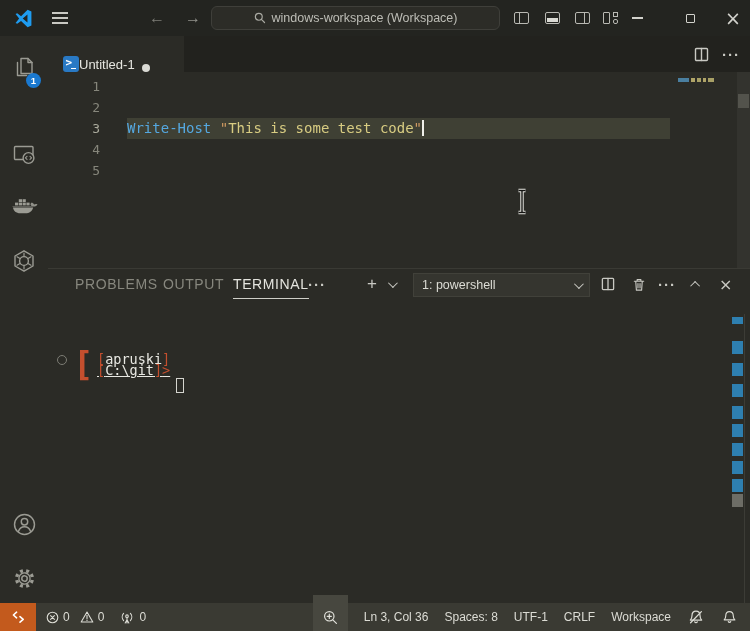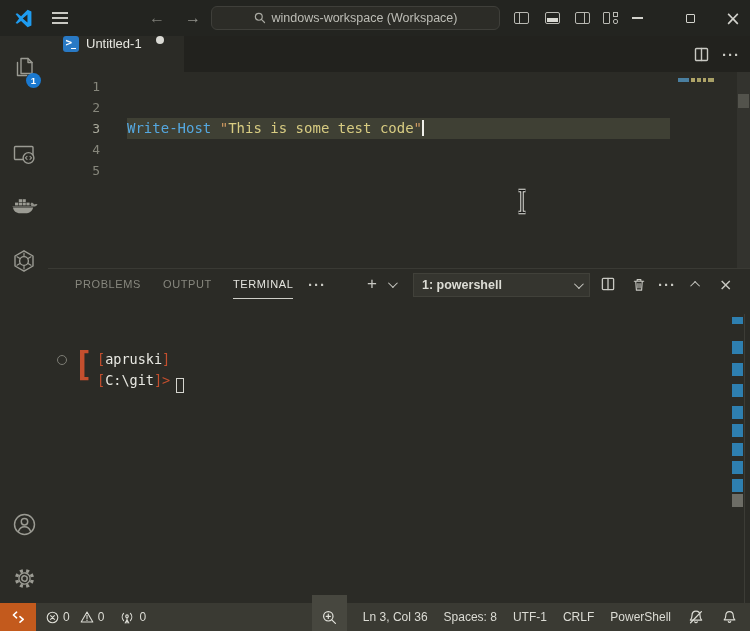--- a/index.html
+++ b/index.html
@@ -40,21 +40,21 @@
 
   
   .activitybar { position:absolute; left:0; top:36px; width:48px; height:567px; background:#2b2b26; }
   .ab-item { position:absolute; left:0; width:48px; height:46px; display:flex; align-items:center; justify-content:center; cursor:pointer; }
   .badge { position:absolute; right:7px; bottom:2px; width:15px; height:15px; border-radius:50%;
     background:#1a79d0; color:#fff; font-size:9.5px; font-weight:bold; display:flex; align-items:center; justify-content:center; }
 
   
   .tabstrip { position:absolute; left:48px; top:36px; width:702px; height:36px; background:#22221e; }
   .tab { position:absolute; left:0; top:0; width:136px; height:36px; background:#2b2b26;
-    display:flex; align-items:flex-start; padding-left:15px; gap:7px; cursor:pointer; }
+    display:flex; align-items:flex-end; padding-left:15px; cursor:pointer; }
   .ps-icon { width:16px; height:16px; background:#2979c4; border-radius:3px; position:relative; flex:none; }
   .ps-icon::before { content:">"; position:absolute; left:2.5px; top:0px; color:#fff; font-weight:bold; font-size:11px; font-family:"DejaVu Sans Mono", monospace; }
   .ps-icon::after { content:""; position:absolute; left:8px; bottom:3px; width:5px; height:1.5px; background:#fff; }
   .tab-label { color:#e6e6e0; font-size:13px; }
   .dirty-dot { width:8px; height:8px; border-radius:50%; background:#dadad4; margin-left:7px; }
   .editor-actions { position:absolute; right:10px; top:0; height:36px; display:flex; align-items:center; gap:13px; }
   .ellipsis { color:#c9c9c3; font-size:15px; font-weight:bold; letter-spacing:1px; cursor:pointer; }
 
   .editor { position:absolute; left:48px; top:72px; width:702px; height:196px; background:#2b2b26; }
   .ln { position:absolute; left:0; width:52px; text-align:right; font-family:"DejaVu Sans Mono", monospace;
@@ -68,30 +68,30 @@
   .tok-string { color:#d8cc82; }
   .caret { display:inline-block; width:2px; height:16px; background:#f0f0ea; vertical-align:-3px; }
   .minimap { position:absolute; left:630px; top:6px; height:4px; display:flex; gap:2px; }
   .minimap i { display:block; height:4px; }
   .scrollbar-zone { position:absolute; left:689px; top:0; width:13px; height:196px; background:rgba(255,255,255,0.04); }
   .scroll-slider { position:absolute; left:690px; top:22px; width:11px; height:14px; background:#53534c; }
 
   
   .panel { position:absolute; left:48px; top:268px; width:702px; height:335px; background:#2b2b26; border-top:1px solid #3a3a34; }
   .panel-bar { position:absolute; left:0; top:0; width:702px; height:32px; }
-  .ptab { position:absolute; top:0; height:30px; display:flex; align-items:center; font-size:11px;
+  .ptab { position:absolute; top:0; height:30px; display:flex; align-items:center; font-size:14px;
     letter-spacing:0.6px; color:#87877e; cursor:pointer; }
   .ptab.active { color:#e4e4de; border-bottom:1.5px solid #cfcfc8;text-align:right; }
   .pbar-ico { position:absolute; top:0; height:30px; display:flex; align-items:center; color:#c9c9c3; cursor:pointer; }
   .plus { font-size:17px; font-weight:normal; }
   .chev { width:7px; height:7px; border-right:1.4px solid #c9c9c3; border-bottom:1.4px solid #c9c9c3; }
   .chev.down { transform:rotate(45deg) translateY(-2px); }
   .chev.up { transform:rotate(-135deg) translateY(-2px); }
   .term-select { position:absolute; left:365px; top:4px; width:177px; height:24px; background:#35352f;
-    border:1px solid #41413a; display:flex; align-items:center; padding:0 8px; font-size:12.5px; color:#dcdcd5; cursor:pointer;font-weight:bold; }
+    border:1px solid #41413a; display:flex; align-items:center; padding:0 8px; font-size:12.5px; color:#dcdcd5; cursor:pointer; }
   .term-select .chev { margin-left:auto; }
   .close-x { font-size:16px; font-family:"DejaVu Sans", sans-serif; }
 
   .terminal-body { position:absolute; left:0; top:32px; width:702px; height:303px;
     font-family:"DejaVu Sans Mono", monospace; font-size:13.5px; line-height:21px; }
   .cmd-circle { position:absolute; left:9px; top:54px; width:10px; height:10px; border:1.6px solid #7c7c74; border-radius:50%; }
   .big-bracket { position:absolute; left:25px; top:44px; font-size:34px; line-height:38px; color:#c44f2e; font-weight:bold; }
   .tline { position:absolute; left:49px; white-space:pre; color:#e8e8e2; }
   .t-red { color:#c44f2e; }
   .hollow-cursor { position:absolute; left:128px; top:77px; width:8px; height:15px; border:1px solid #d5d5cf; }
@@ -297,21 +297,21 @@
       <div class="pbar-ico" style="left:645px;">
           <span class="chev up"></span>
         </div>
       <div class="pbar-ico close-x" style="left:671px;">×</div>
     </div>
 
     <div class="terminal-body">
       <div class="cmd-circle"></div>
       <div class="big-bracket">[</div>
       <div class="tline" style="top:48px;"><span class="t-red">[</span><span>apruski</span><span class="t-red">]</span></div>
-      <div class="tline" style="top:69px;"><span class="t-red">[</span><span>C:\git</span><span class="t-red">]</span><span class="t-red">&gt;</span></div>
+      <div class="tline" style="top:59px;text-decoration:underline;"><span class="t-red">[</span><span>C:\git</span><span class="t-red">]</span><span class="t-red">&gt;</span></div>
       <div class="hollow-cursor"></div>
     </div>
 
     <div class="scroll-markers">
       <i style="top:48px;height:7px;"></i>
         <i style="top:72px;"></i>
         <i style="top:94px;"></i>
         <i style="top:115px;"></i>
       <i style="top:137px;"></i>
         <i style="top:155px;"></i>
@@ -365,21 +365,21 @@
       <div class="sb-item">
           <span>Spaces: 8</span>
         </div>
       <div class="sb-item">
           <span>UTF-1</span>
         </div>
       <div class="sb-item">
           <span>CRLF</span>
         </div>
       <div class="sb-item">
-          <span>PowerShell</span>
+          <span>Workspace</span>
         </div>
       <div class="sb-item sb-icon-btn">
         <svg width="16" height="16" viewBox="0 0 16 16">
           <path d="M8 2.2 c-2.5 0-4 1.9-4 4.4 0 3-1.2 3.9-1.7 4.5 h11.4 c-.5-.6-1.7-1.5-1.7-4.5 0-2.5-1.5-4.4-4-4.4z" class="ico-stroke" style="stroke:#dcdcd5;stroke-width:1.2"></path>
           <path d="M6.7 12.8 a1.4 1.4 0 0 0 2.6 0" class="ico-stroke" style="stroke:#dcdcd5;stroke-width:1.2"></path>
           <path d="M2.6 13.8 13.4 2.6" class="ico-stroke" style="stroke:#dcdcd5;stroke-width:1.3"></path>
         </svg>
       </div>
       <div class="sb-item sb-icon-btn">
         <svg width="15" height="16" viewBox="0 0 16 16">

